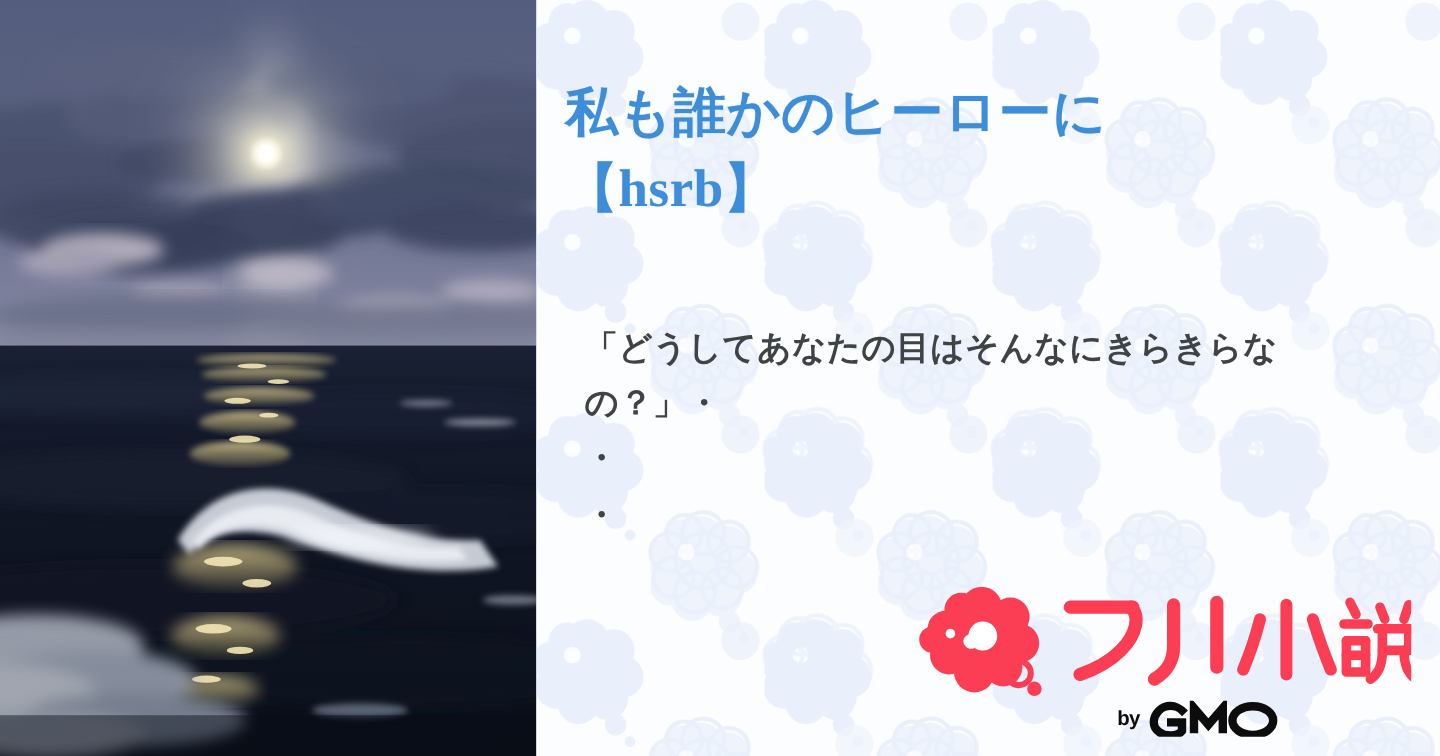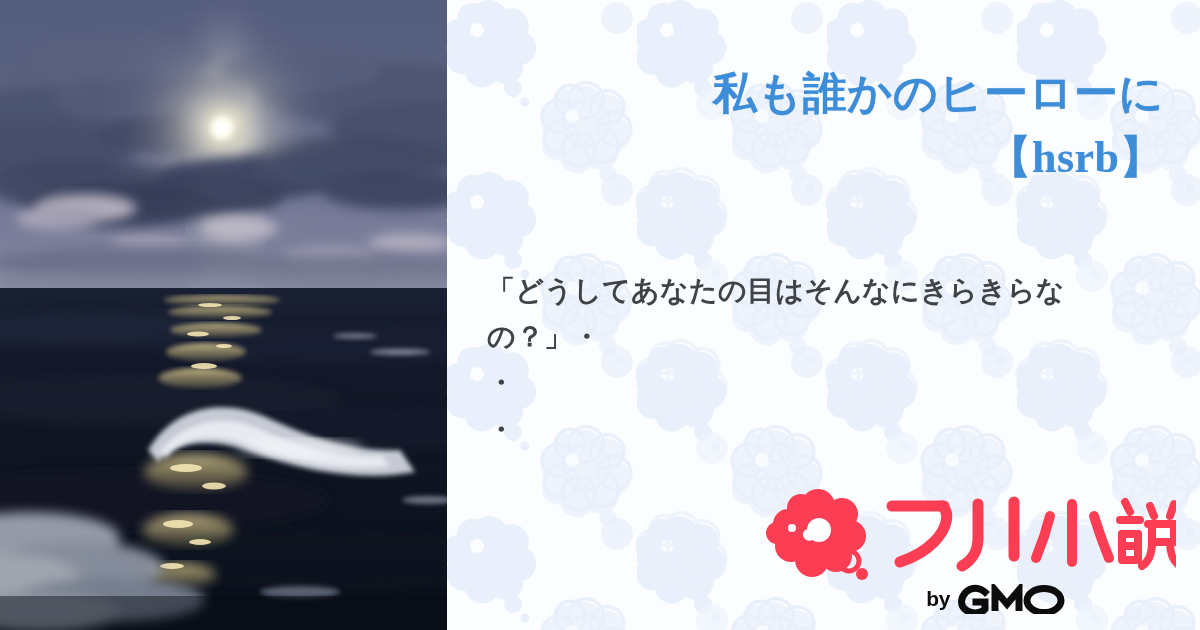--- a/index.html
+++ b/index.html
@@ -43,28 +43,28 @@
     z-index:2;
     width:100%; height:100%;
     padding:0;
   }
 
   
   .title {
     position:absolute;
     left:0; right:0;
     top:62px;
-    text-align:right;
+    text-align:left;
     color:#3d8dd9;
     font-family:"Liberation Serif","DejaVu Serif",serif;
     font-weight:700;
     font-size:44px;
     line-height:1.45;
     letter-spacing:0.5px;
-    padding:0 36px;
+    padding:0 24px;
     text-shadow:0 0 1px rgba(61,141,217,.4);
   }
 
   
   .desc {
     position:absolute;
     left:40px; right:48px;
     top:268px;
     color:#3f4346;
     font-family:"Liberation Serif","DejaVu Serif",serif;
@@ -95,21 +95,21 @@
     display:flex;
     align-items:center;
     justify-content:flex-end;
     gap:4px;
     margin-top:2px;
     padding-right:110px;
   }
   .brand-by-text {
     font-family:"Liberation Sans","DejaVu Sans",sans-serif;
     font-weight:700;
-    font-size:21px;
+    font-size:17px;
     color:#0c0c0c;
     letter-spacing:-0.4px;
   }
   .brand-gmo { display:block; }
 </style>
 </head>
 <body>
 
 <div class="card">
 

